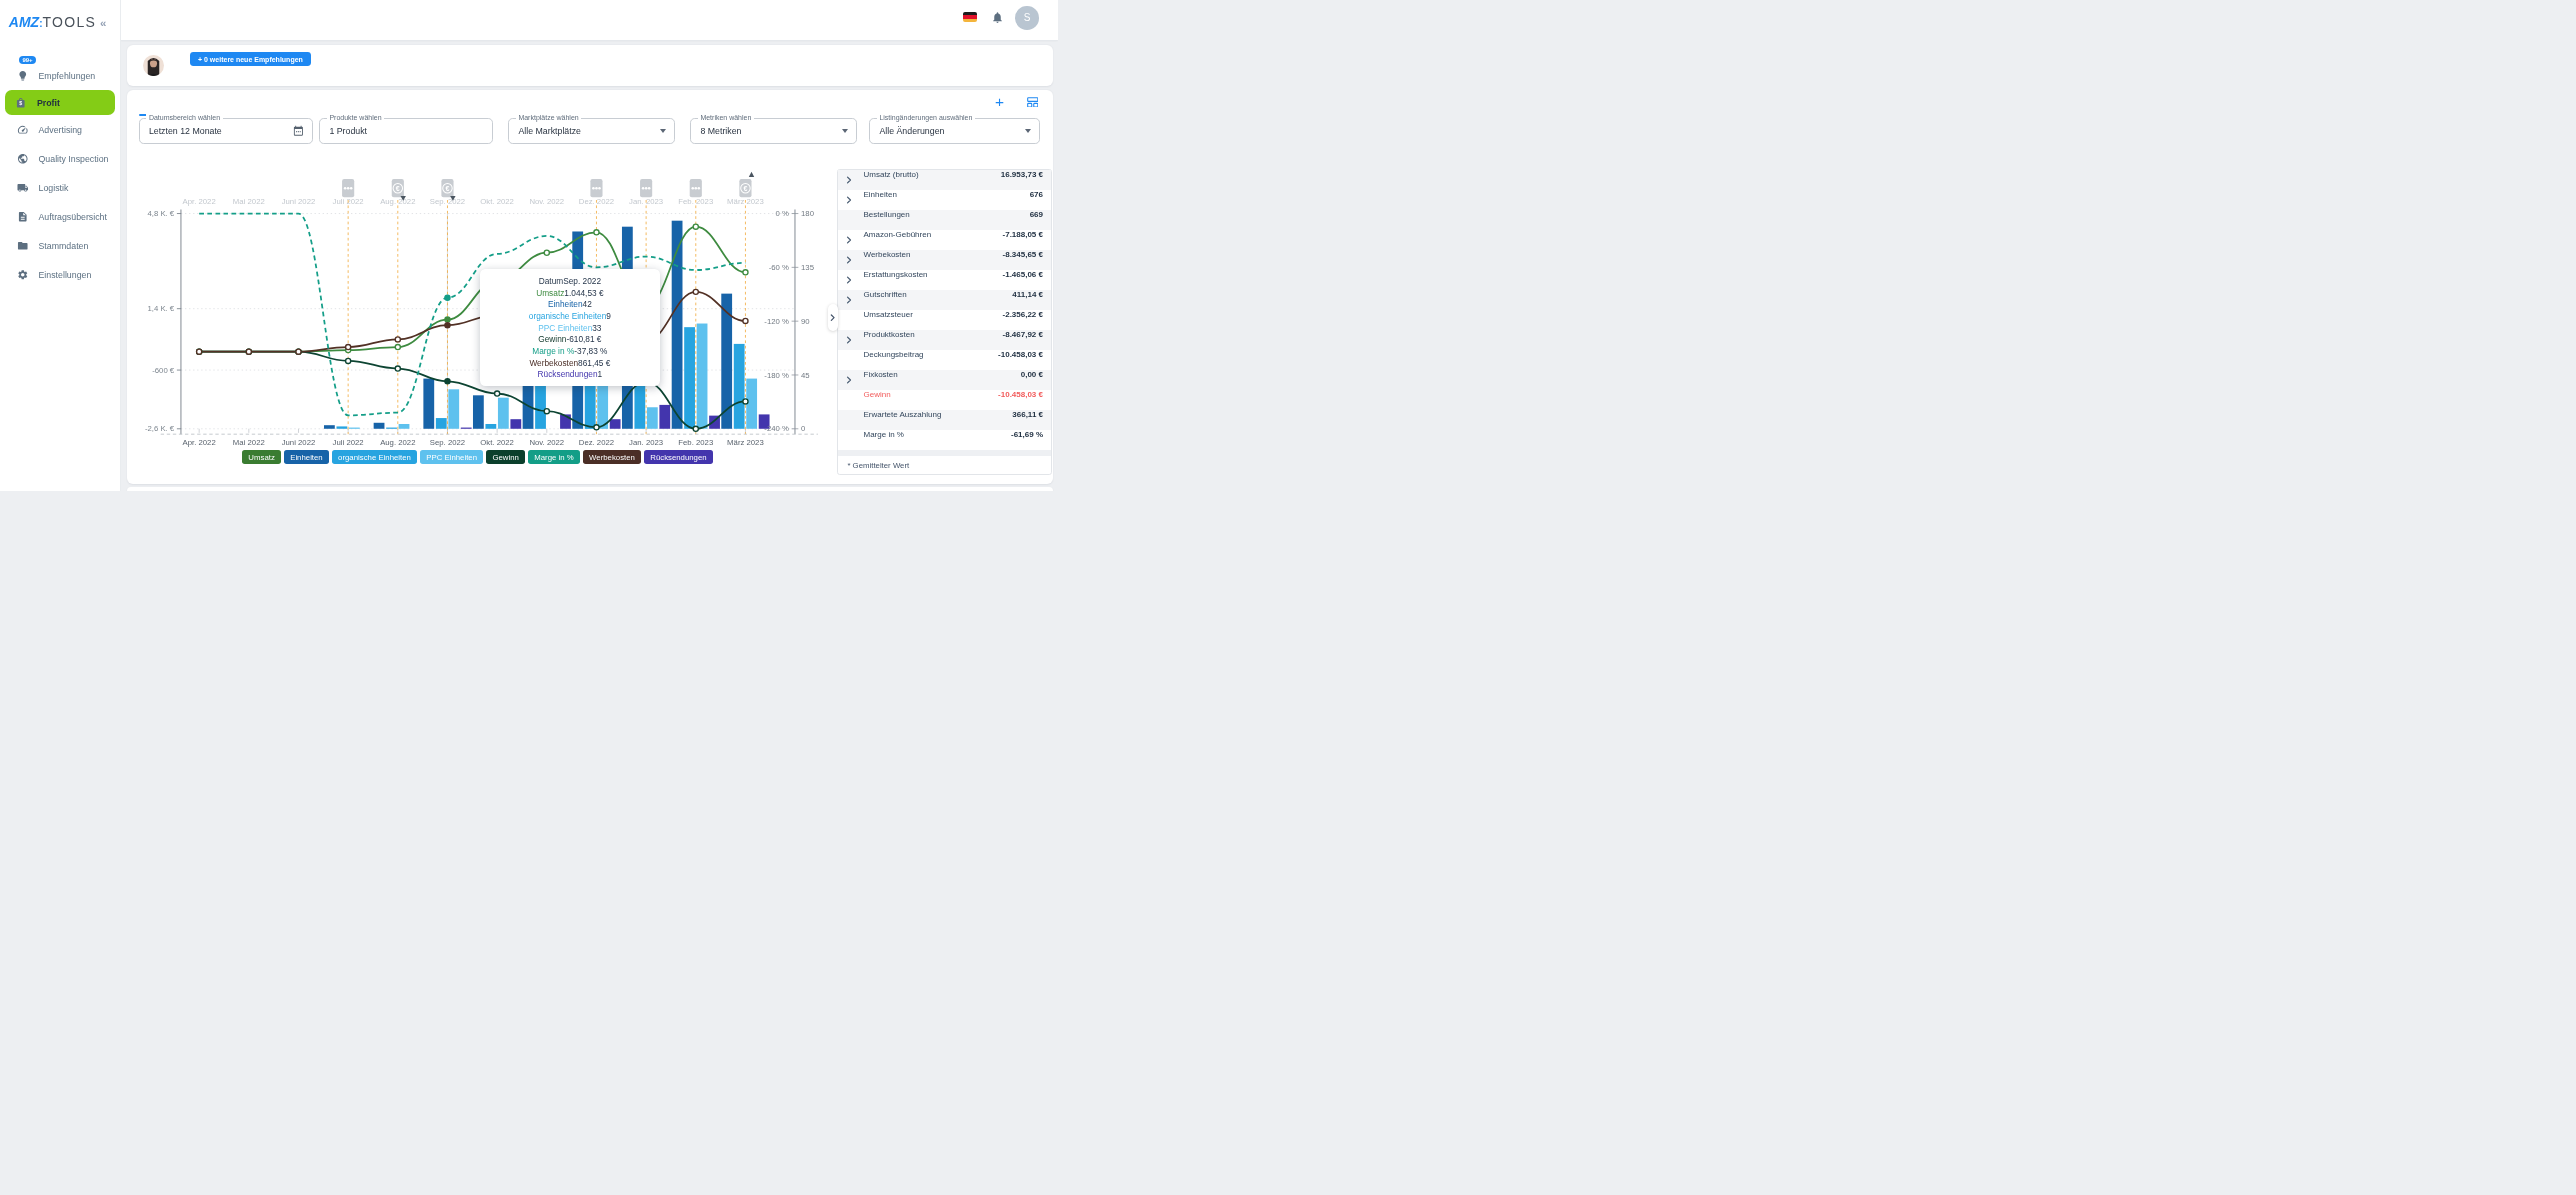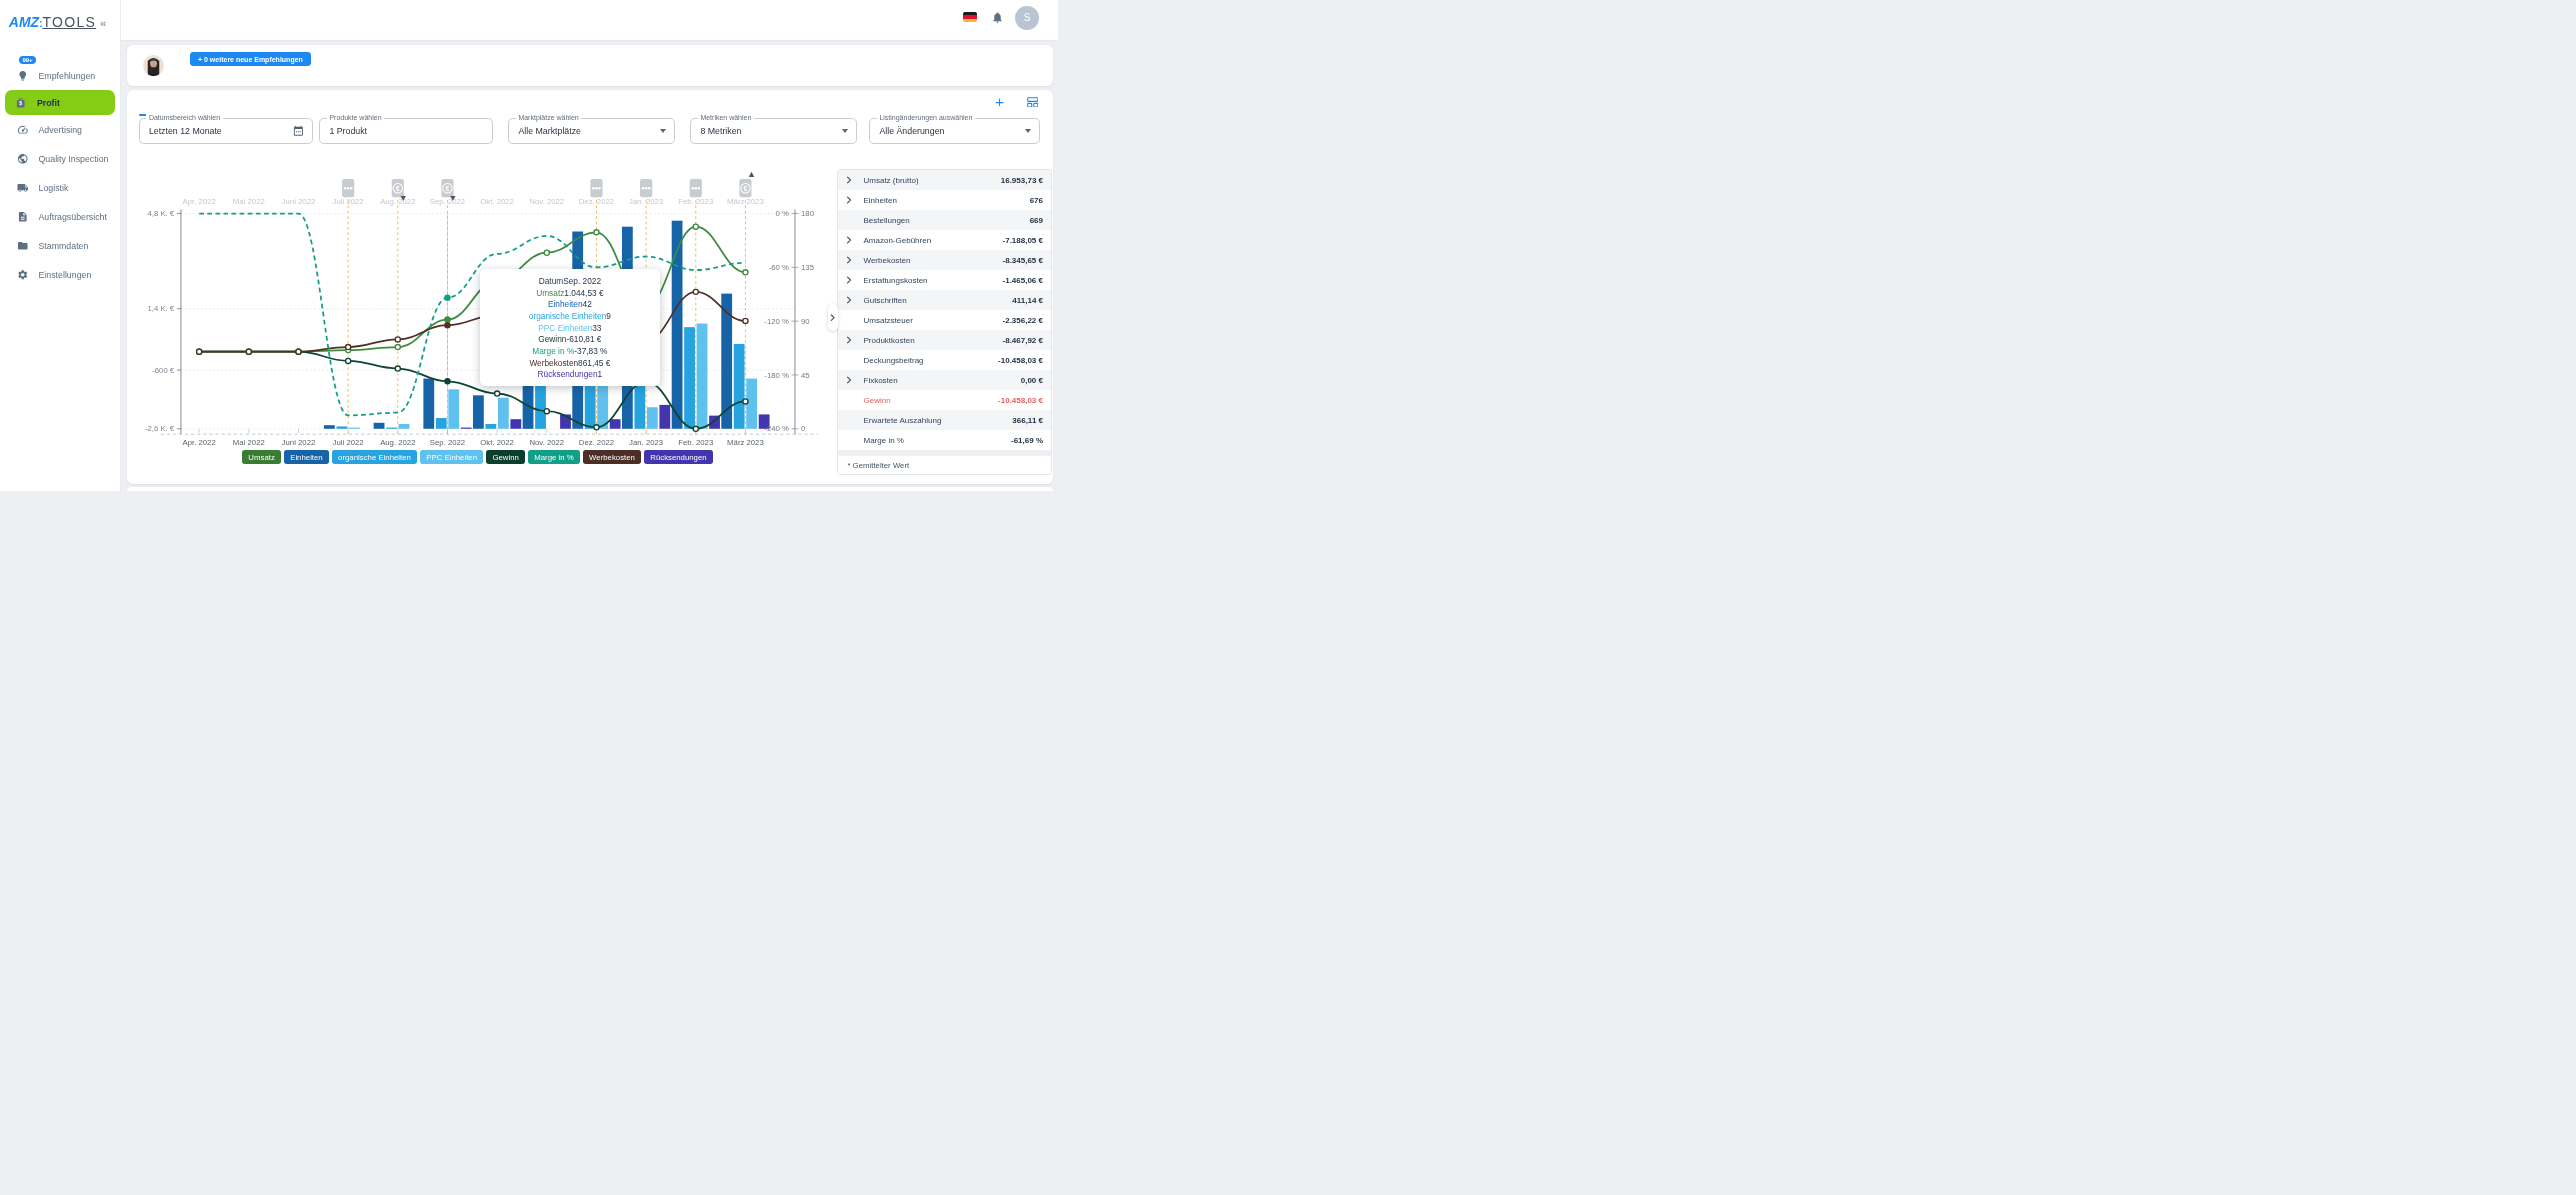--- a/index.html
+++ b/index.html
@@ -2,21 +2,21 @@
 <html style="font-size:10.8px"><head>
 <meta charset="utf-8">
 <style>
   html,body{margin:0;padding:0;background:#edeff2;font-family:"Liberation Sans",sans-serif;}
   #page{position:relative;width:1058px;height:491px;overflow:hidden;background:#edeff2;}
   
   .sidebar{position:absolute;left:0;top:0;width:120px;height:491px;background:#fff;border-right:0.7px solid #e9ecef;z-index:6;}
   .logo{position:absolute;left:8.8px;top:14px;font-size:14px;white-space:nowrap;}
   .logo .a{color:#1e88f2;font-weight:bold;font-style:italic;}
   .logo .sep{color:#1e88f2;font-weight:bold;font-size:10px;}
-  .logo .tools{color:#4a525b;font-weight:400;letter-spacing:1.3px;text-decoration:underline;}
+  .logo .tools{color:#4a525b;font-weight:400;letter-spacing:1.3px;}
   .collapse{position:absolute;left:100px;top:17px;color:#93a0b4;font-size:11.5px;font-weight:bold;cursor:pointer;}
   .nav{position:absolute;left:0;top:61px;right:0;}
   .nav-item{position:relative;height:29px;display:flex;align-items:center;padding-left:17px;gap:10px;color:#5c7082;font-size:8.8px;cursor:pointer;}
   .nav-item svg{flex:0 0 auto;fill:#5d6f80;}
   .nav-item.active{background:#84cc16;border-radius:6.7px;margin:0 5.4px;height:25px;padding-left:10px;color:#22313f;font-weight:bold;}
   .badge{position:absolute;left:19px;top:-5.4px;background:#1e88f2;color:#fff;font-size:6px;font-weight:bold;border-radius:6px;padding:1.3px 3.4px;line-height:1;}
   
   .header{position:absolute;left:120px;top:0;right:0;height:40px;background:#fff;box-shadow:0 1.3px 2px rgba(25,35,55,.05);z-index:4;}
   .flag{position:absolute;right:81px;top:12px;width:14px;height:10px;border-radius:2px;overflow:hidden;cursor:pointer;}
   .flag div{height:3.4px;}
@@ -41,21 +41,21 @@
   
   #chartwrap{position:absolute;left:8px;top:79px;width:685px;height:278px;}
   .legend{position:absolute;left:8px;top:360px;width:685px;display:flex;justify-content:center;gap:3.4px;}
   .chip{color:#fff;font-size:7.8px;padding:2.7px 6px;border-radius:2.7px;cursor:pointer;white-space:nowrap;}
   
   .tooltip{position:absolute;left:480px;top:269px;width:161px;background:#fff;border-radius:5.4px;box-shadow:0 2px 8px rgba(30,40,60,.28);padding:6px 9.4px;z-index:5;}
   .trow{display:flex;justify-content:center;height:11.7px;align-items:center;font-size:8.3px;}
   .trow .tval{color:#25354a;}
   
   .panel{position:absolute;left:837px;top:169px;width:213px;background:#fff;border:0.7px solid #e2e5e9;border-radius:2.7px;z-index:3;}
-  .prow{display:flex;align-items:center;height:20px;padding:0 8px;font-size:8px;}
+  .prow{display:flex;height:20px;padding:0 8px;font-size:8px;}
   .prow.alt{background:#f4f5f7;}
   .prow .chev{width:17.5px;display:flex;align-items:center;}
   .prow .plabel{color:#33465c;}
   .prow .pvalue{margin-left:auto;font-weight:bold;color:#1e2e40;}
   .prow.red .plabel,.prow.red .pvalue{color:#f25c5c;}
   .pdivider{height:6px;background:#eef0f3;}
   .pfoot{height:18px;display:flex;align-items:center;padding-left:9.4px;font-size:7.8px;color:#44546a;}
   .pill{position:absolute;left:828px;top:304px;width:10px;height:27px;background:#fff;border-radius:5.4px;box-shadow:0 0.7px 3.4px rgba(0,0,0,.18);display:flex;align-items:center;justify-content:center;z-index:4;cursor:pointer;}
 </style>
 </head>

